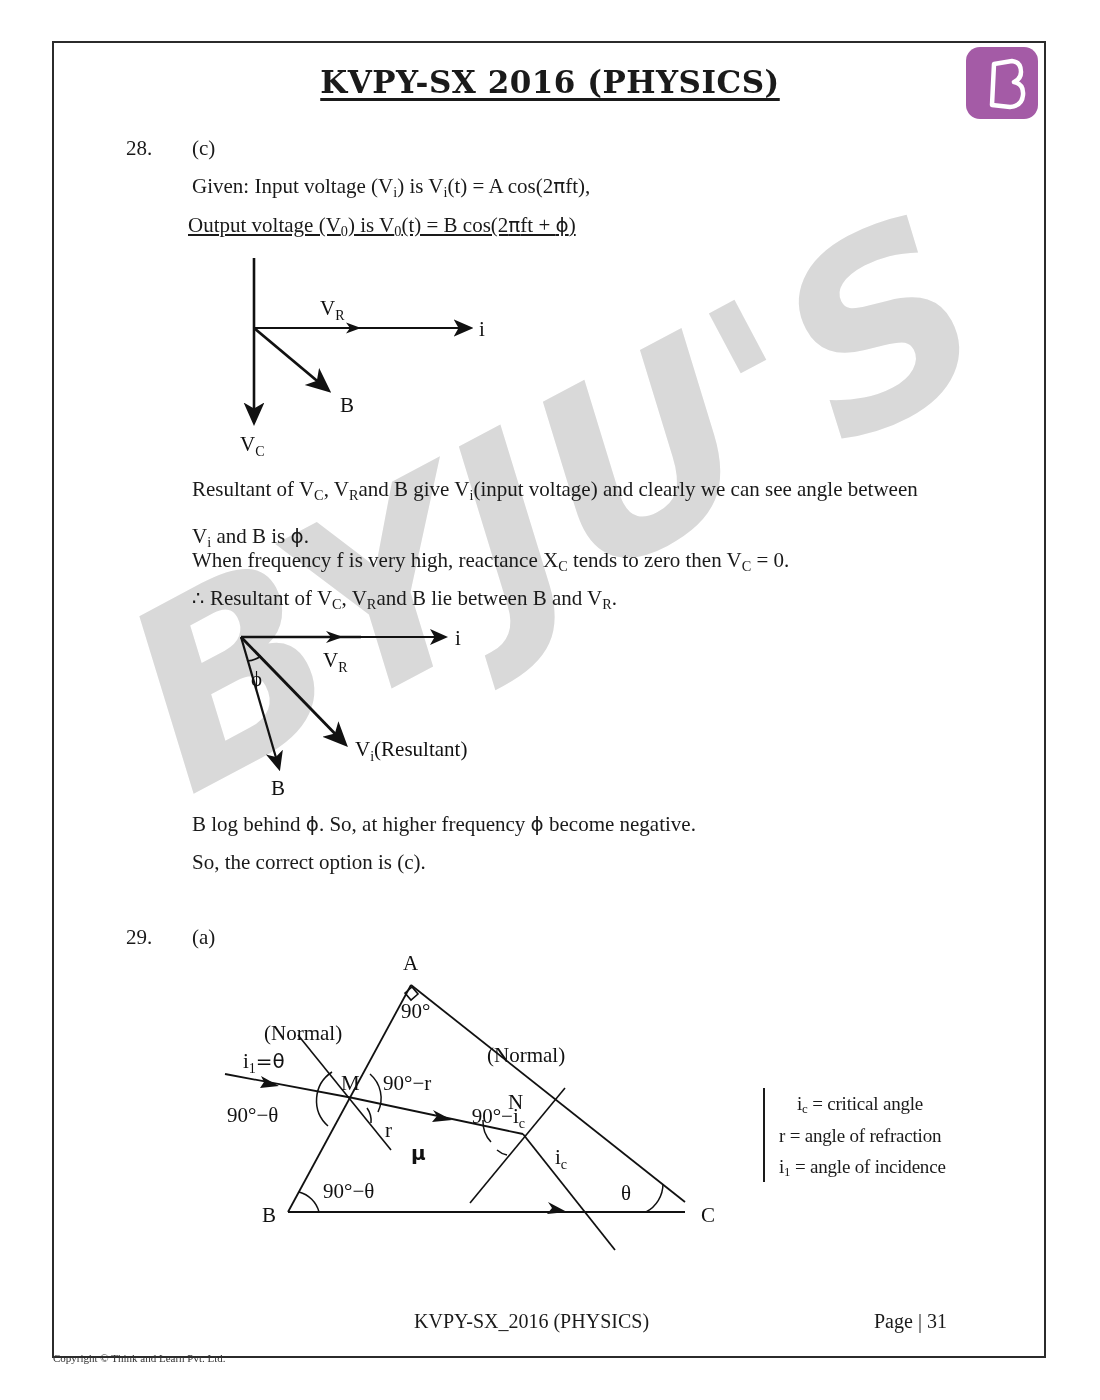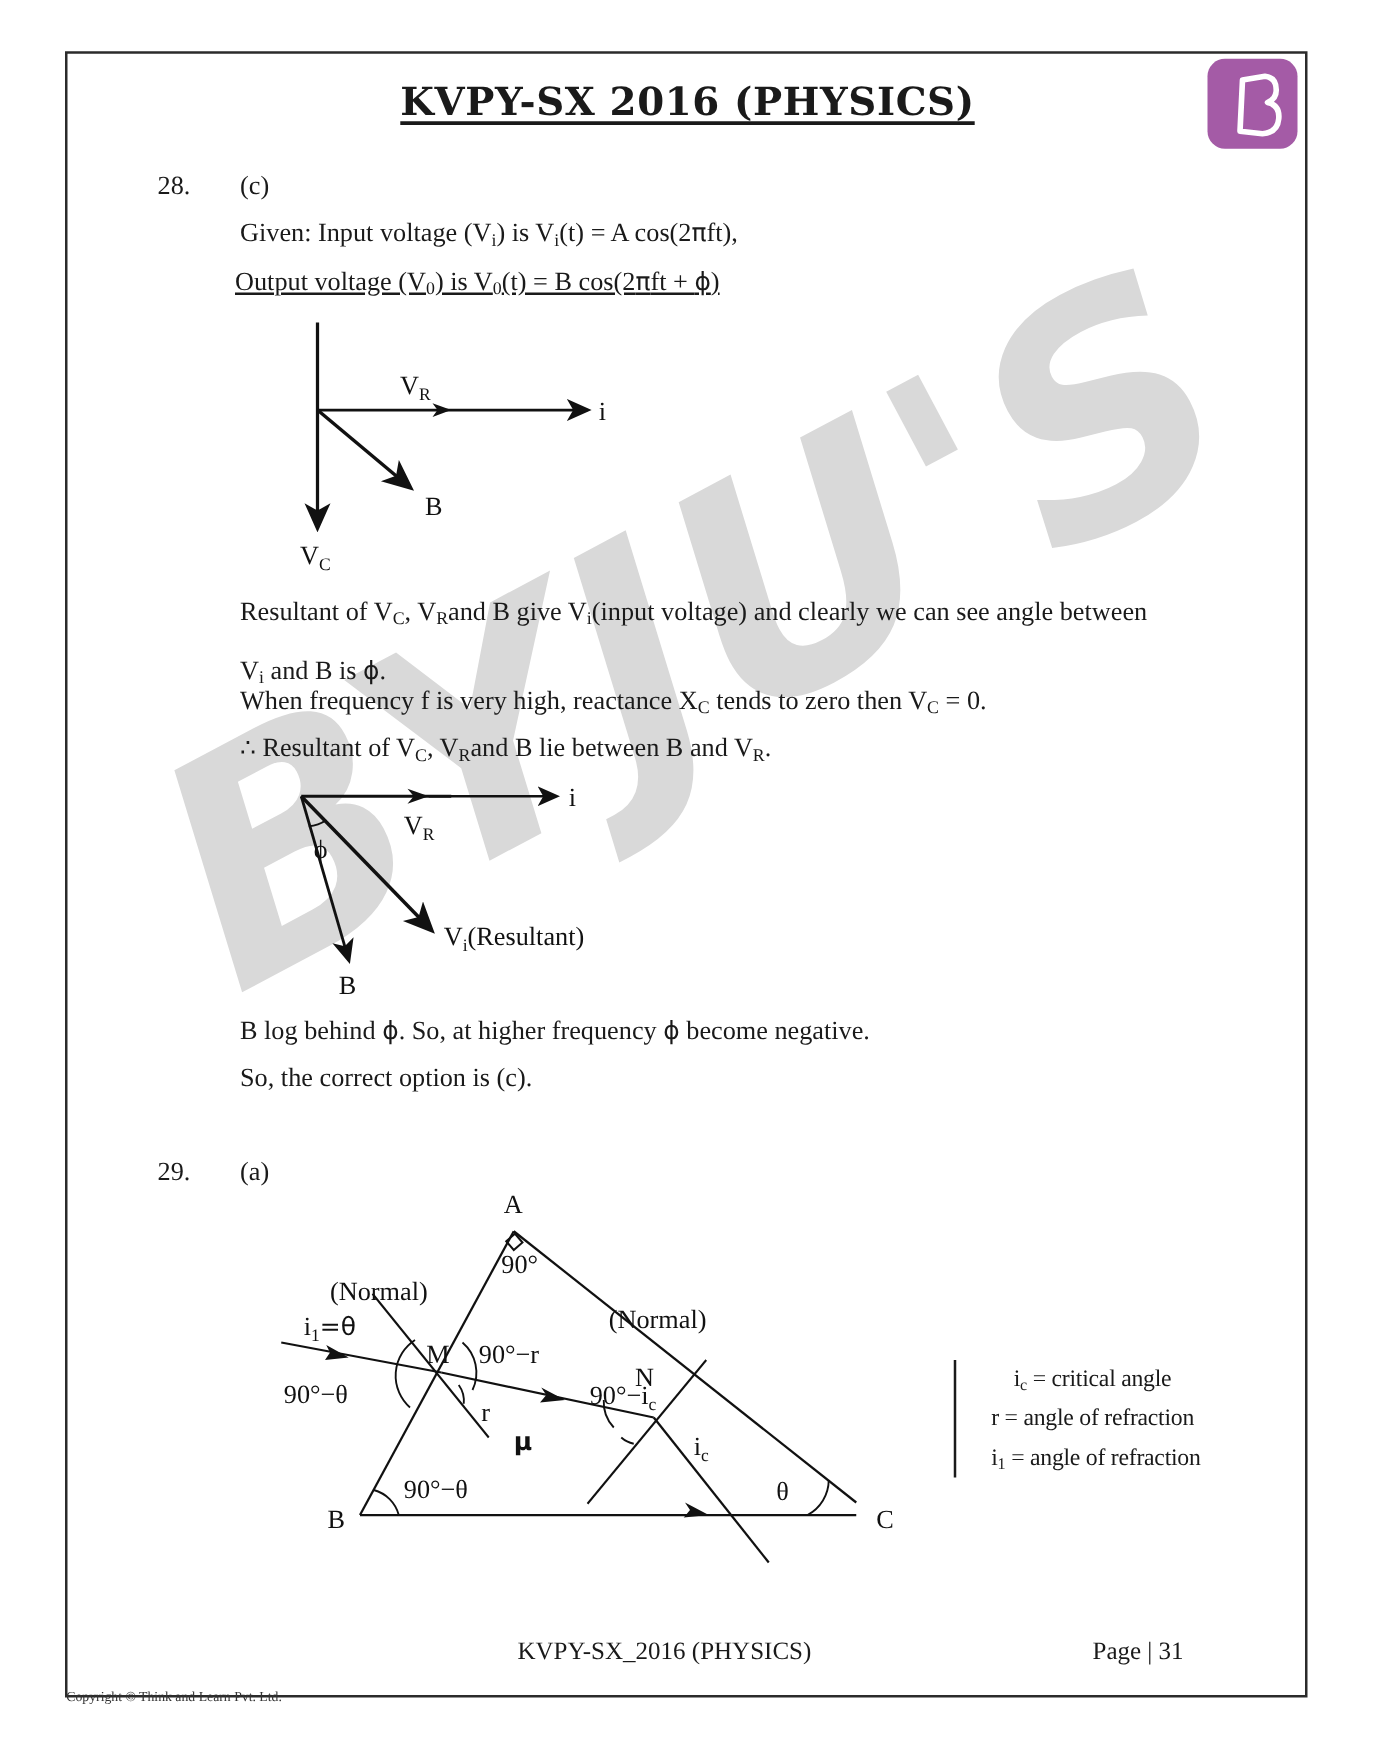--- a/index.html
+++ b/index.html
@@ -127,21 +127,21 @@
     font-size: 20px;
     font-weight: bold;
     fill: #111;
   }
 
   
   .legend {
     position: absolute;
     left: 763px;
     top: 1088px;
-    padding-left: 28px;
+    padding-left: 14px;
     border-left: 2px solid #1a1a1a;
     font-size: 19px;
     line-height: 1.65;
     white-space: nowrap;
   }
   .legend div { letter-spacing: -0.2px; }
   .legend .l1 { padding-left: 18px; }
 
   
   .footer-left {
@@ -312,21 +312,21 @@
         <text class="lbl" x="352" y="214" text-anchor="end"><tspan>i</tspan><tspan class="lbl-sm" dy="5">c</tspan></text>
 
         <text class="lbl" x="108" y="248">90°−θ</text>
         <text class="lbl" x="406" y="250">θ</text>
       </svg>
     </div>
 
     <div class="legend">
       <div class="l1"><span>i</span><sub>c</sub><span> = critical angle</span></div>
       <div>r = angle of refraction</div>
-      <div><span>i</span><sub>1</sub><span> = angle of refraction</span></div>
+      <div><span>i</span><sub>1</sub><span> = angle of incidence</span></div>
     </div>
 
     <div class="footer-left">KVPY-SX_2016 (PHYSICS)</div>
     <div class="footer-right">Page | 31</div>
     <div class="copyright">Copyright © Think and Learn Pvt. Ltd.</div>
 
   </div>
 </div>
 
 </body></html>

